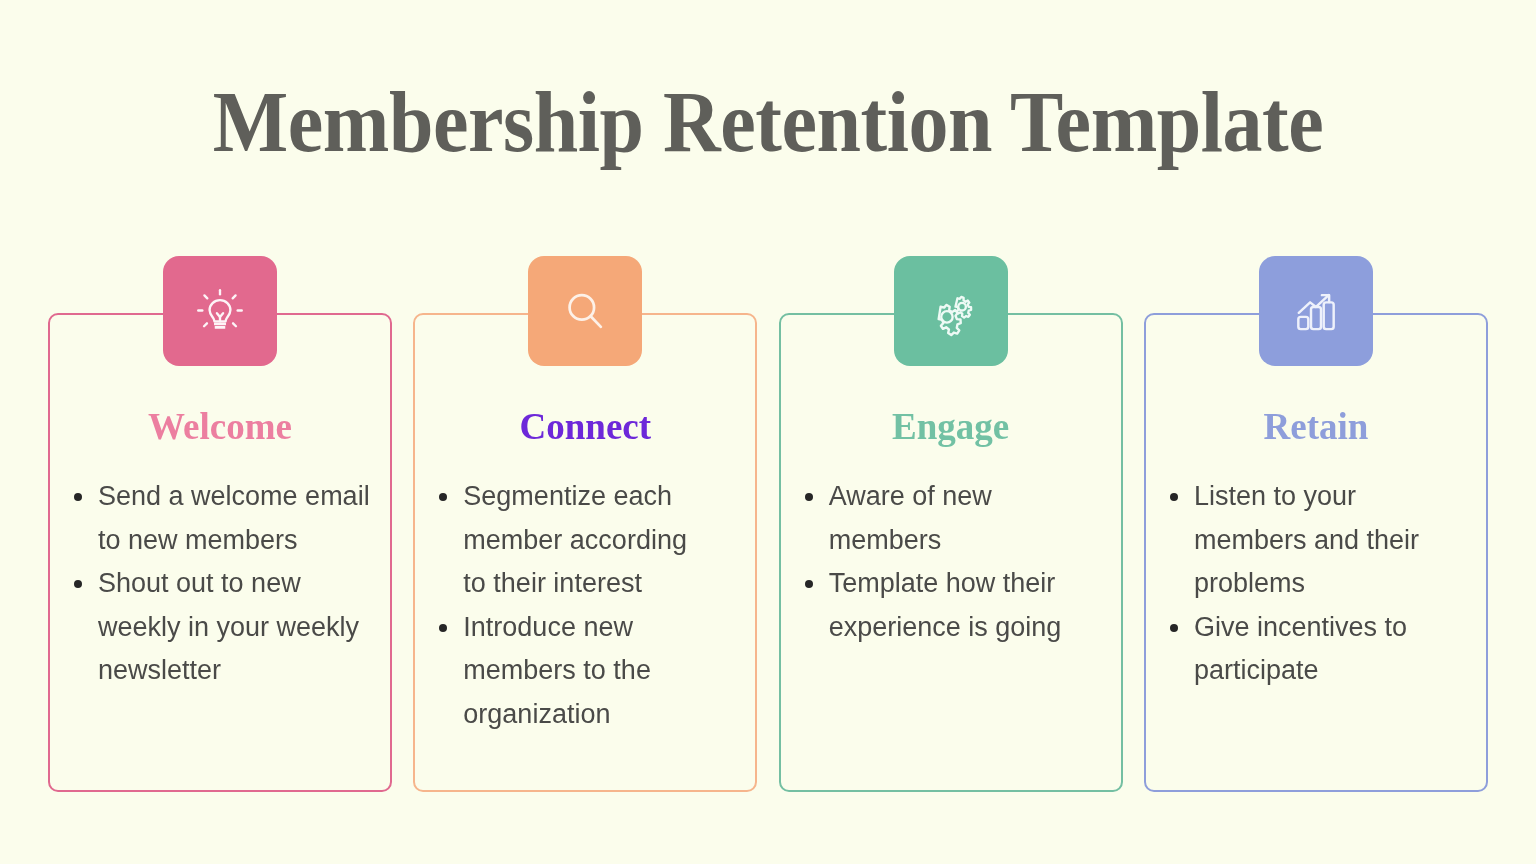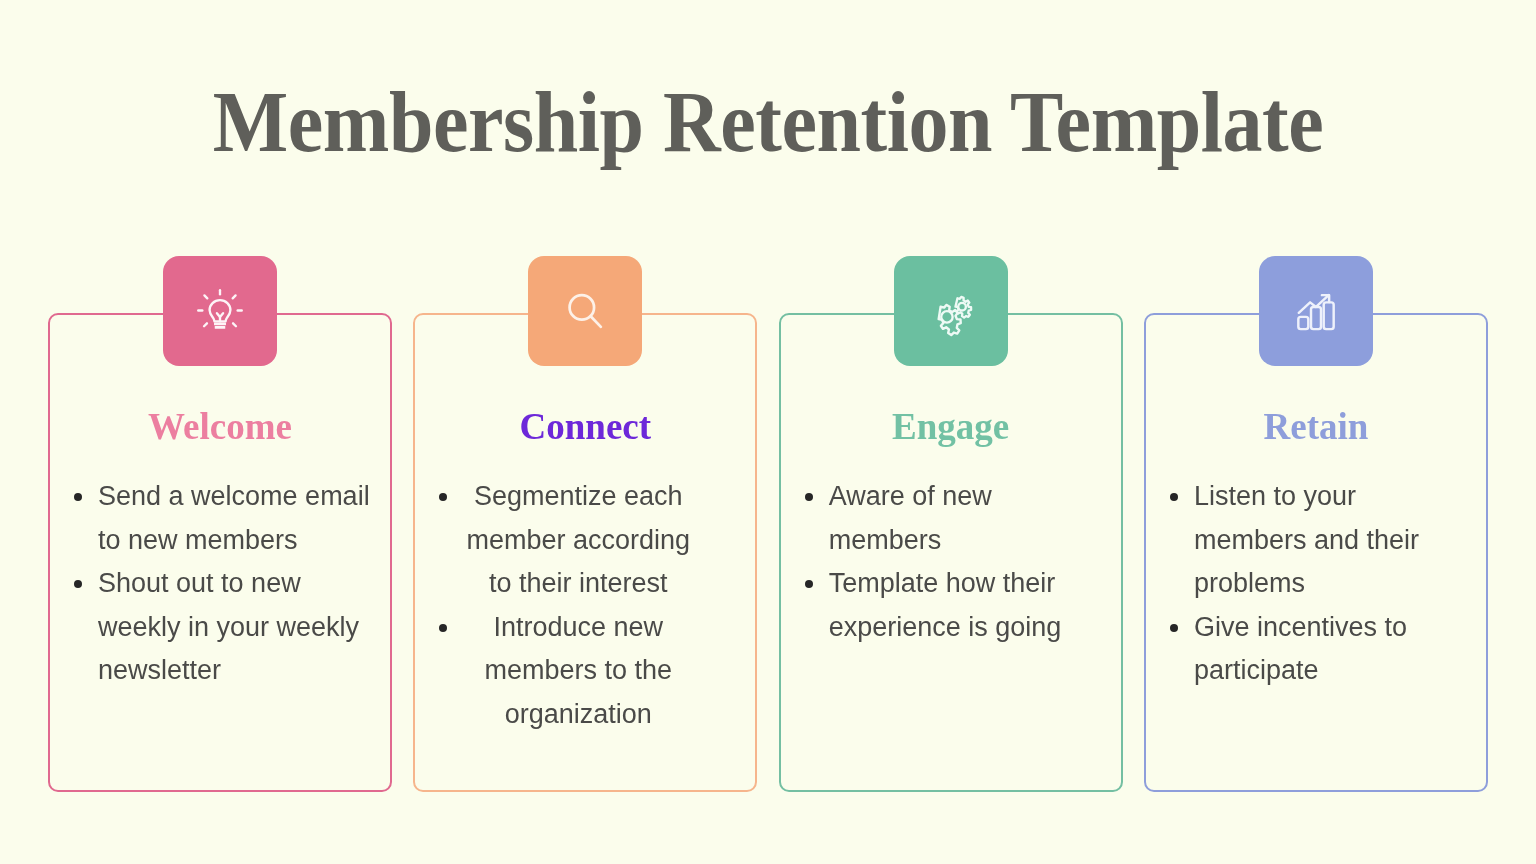--- a/index.html
+++ b/index.html
@@ -152,21 +152,21 @@
 
   .card-engage .card-box   { border-color: #74bfa2; }
   .card-engage .icon-tile  { background: #6bbfa0; }
   .card-engage .card-heading { color: #72c1a4; }
 
   .card-retain .card-box   { border-color: #8e9edb; }
   .card-retain .icon-tile  { background: #8d9edc; }
   .card-retain .card-heading { color: #8e9edb; }
 
   
-  .card-connect .card-list { padding-right: 50px; text-align: center; }
+  .card-connect .card-list { padding-right: 50px; }
   .card-retain  .card-list { padding-right: 30px; }
 </style>
 </head>
 <body>
 
 <div class="slide">
 
   <div class="page-title">Membership Retention Template</div>
 
   <div class="cards">

